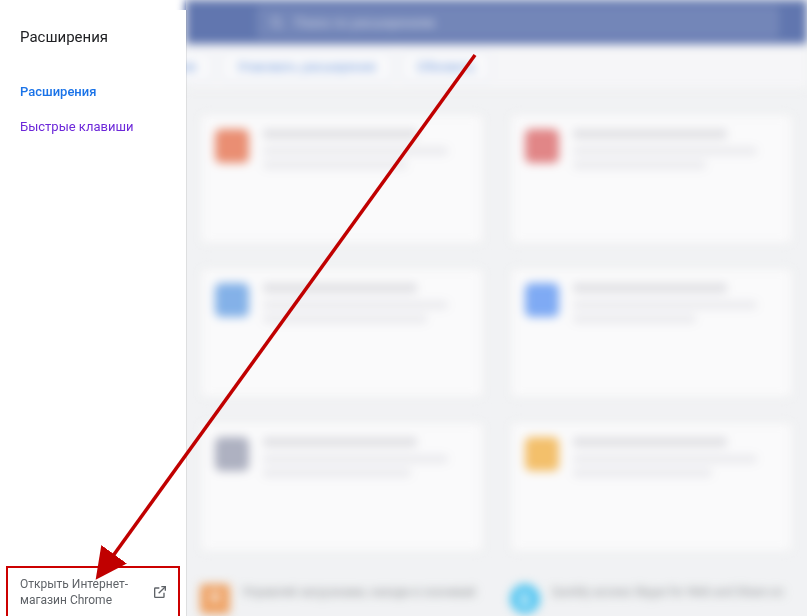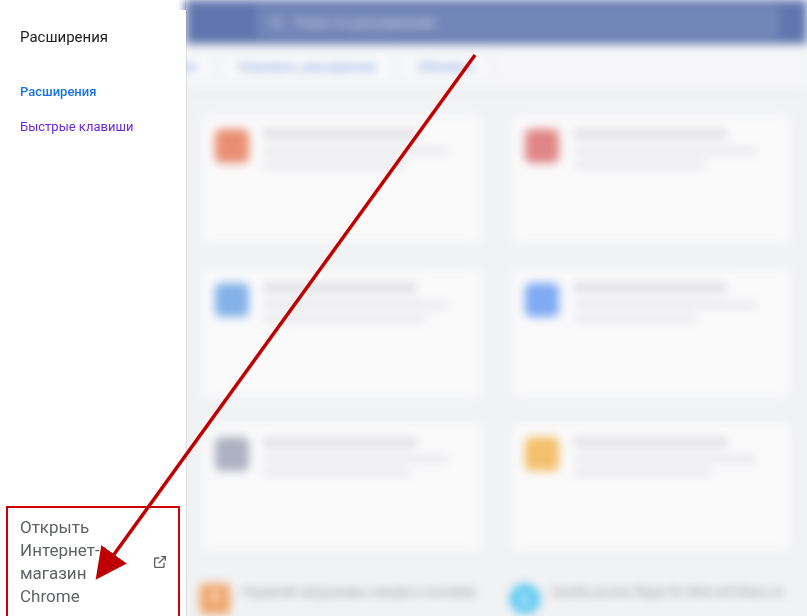--- a/index.html
+++ b/index.html
@@ -24,21 +24,21 @@
 
   
   .webstore-wrap {
     margin: 6px 6px 8px 6px;
     border: 2px solid #c00; position: relative; background: #fff;
   }
   .webstore-link {
     display: flex; align-items: center; justify-content: space-between;
     padding: 8px 10px 8px 12px; cursor: pointer;
   }
-  .webstore-text { font-size: 17px; color: #5f6368; line-height: 1.35; }
+  .webstore-text { font-size: 12px; color: #5f6368; line-height: 1.35; }
   .open-icon { width: 16px; height: 16px; color: #5f6368; flex-shrink: 0; margin-left: 8px; }
 
   
   .main {
     position: absolute; left: 186px; top: 0; right: 0; height: 616px;
     background: #f1f3f4;
     z-index: 5;
   }
   .main-inner {
     position: absolute; inset: 0;

